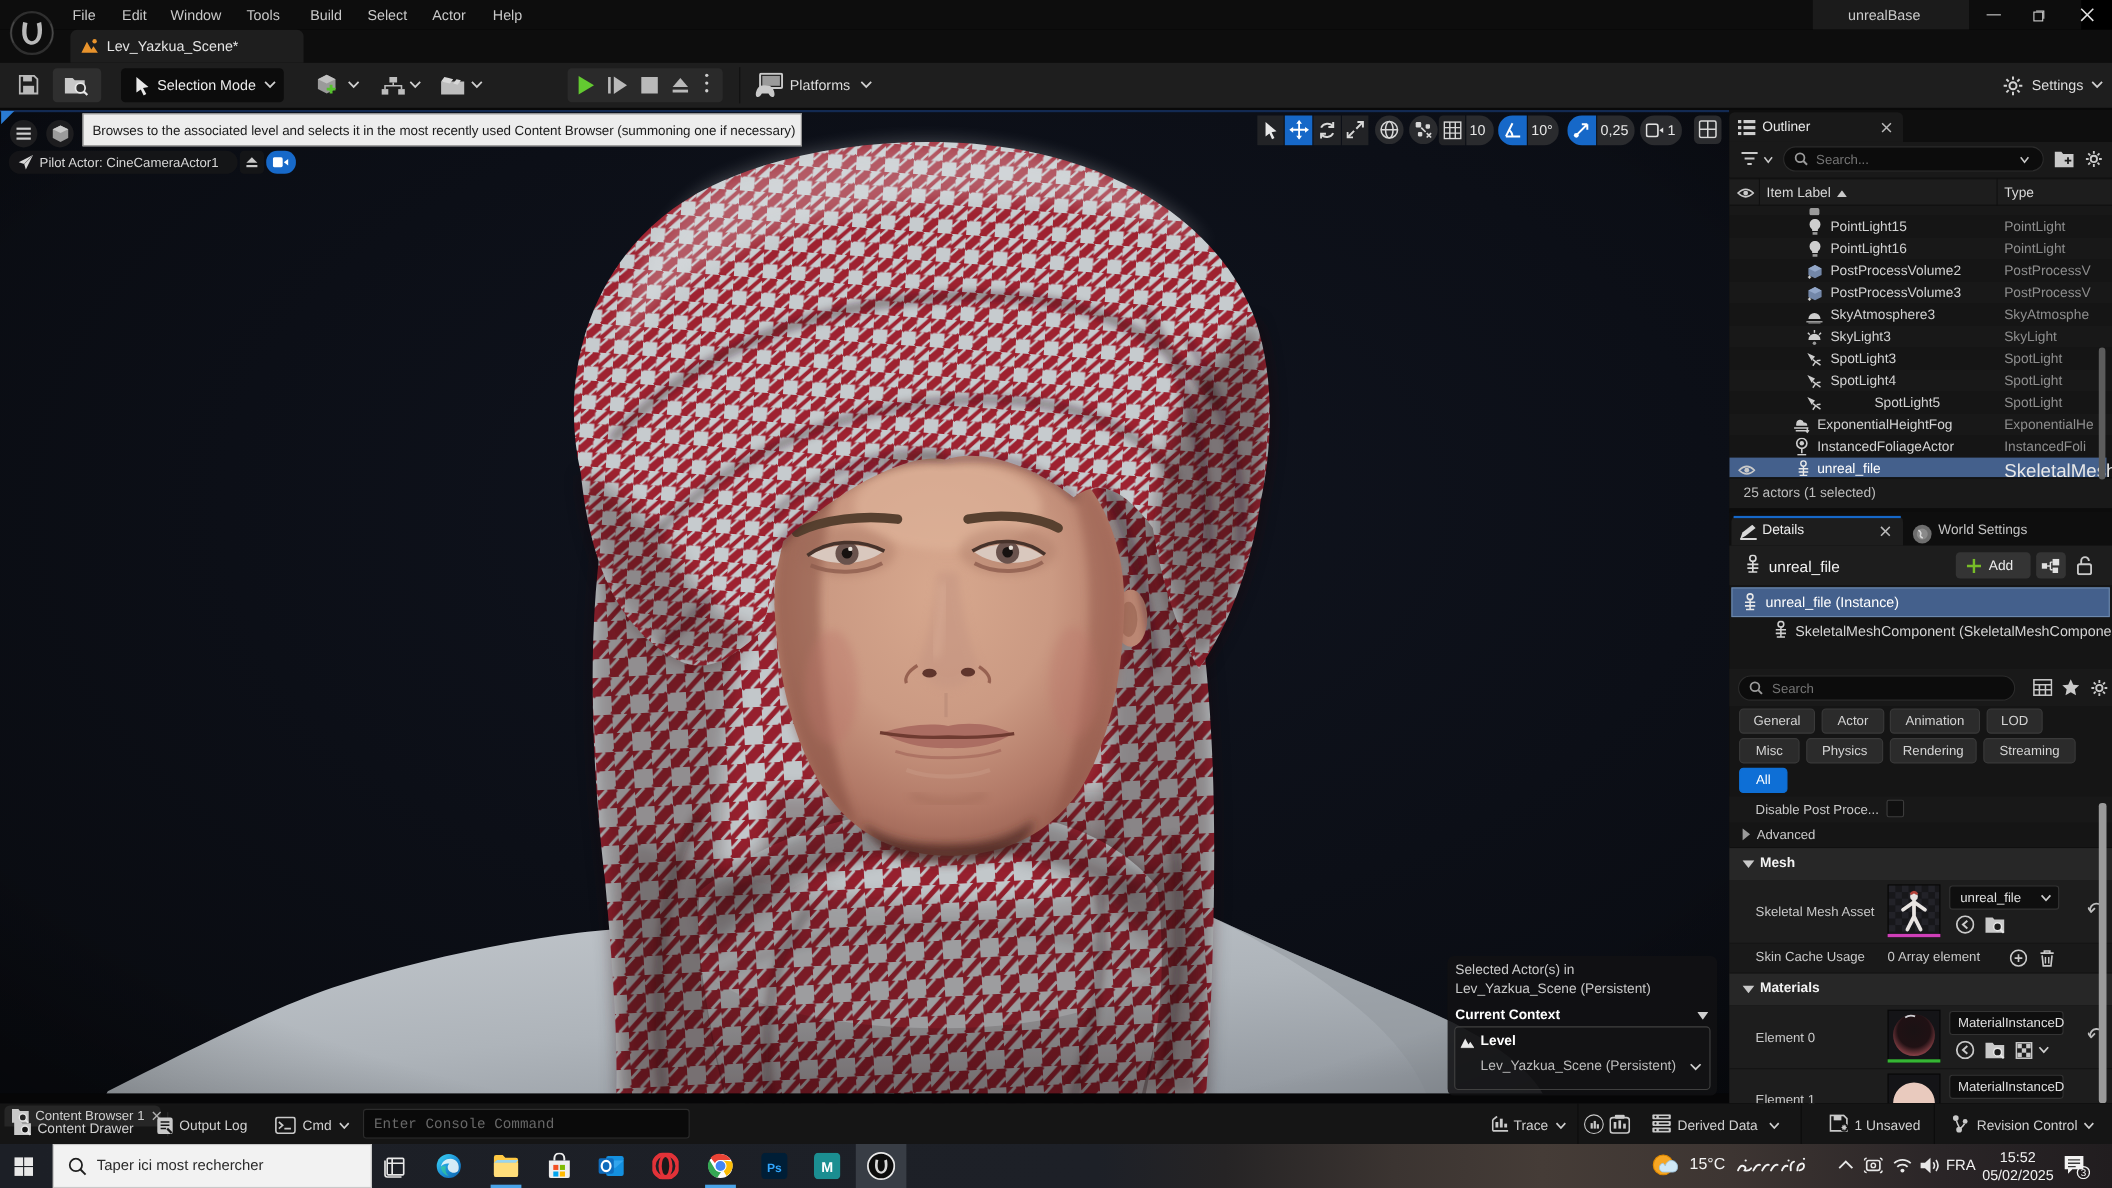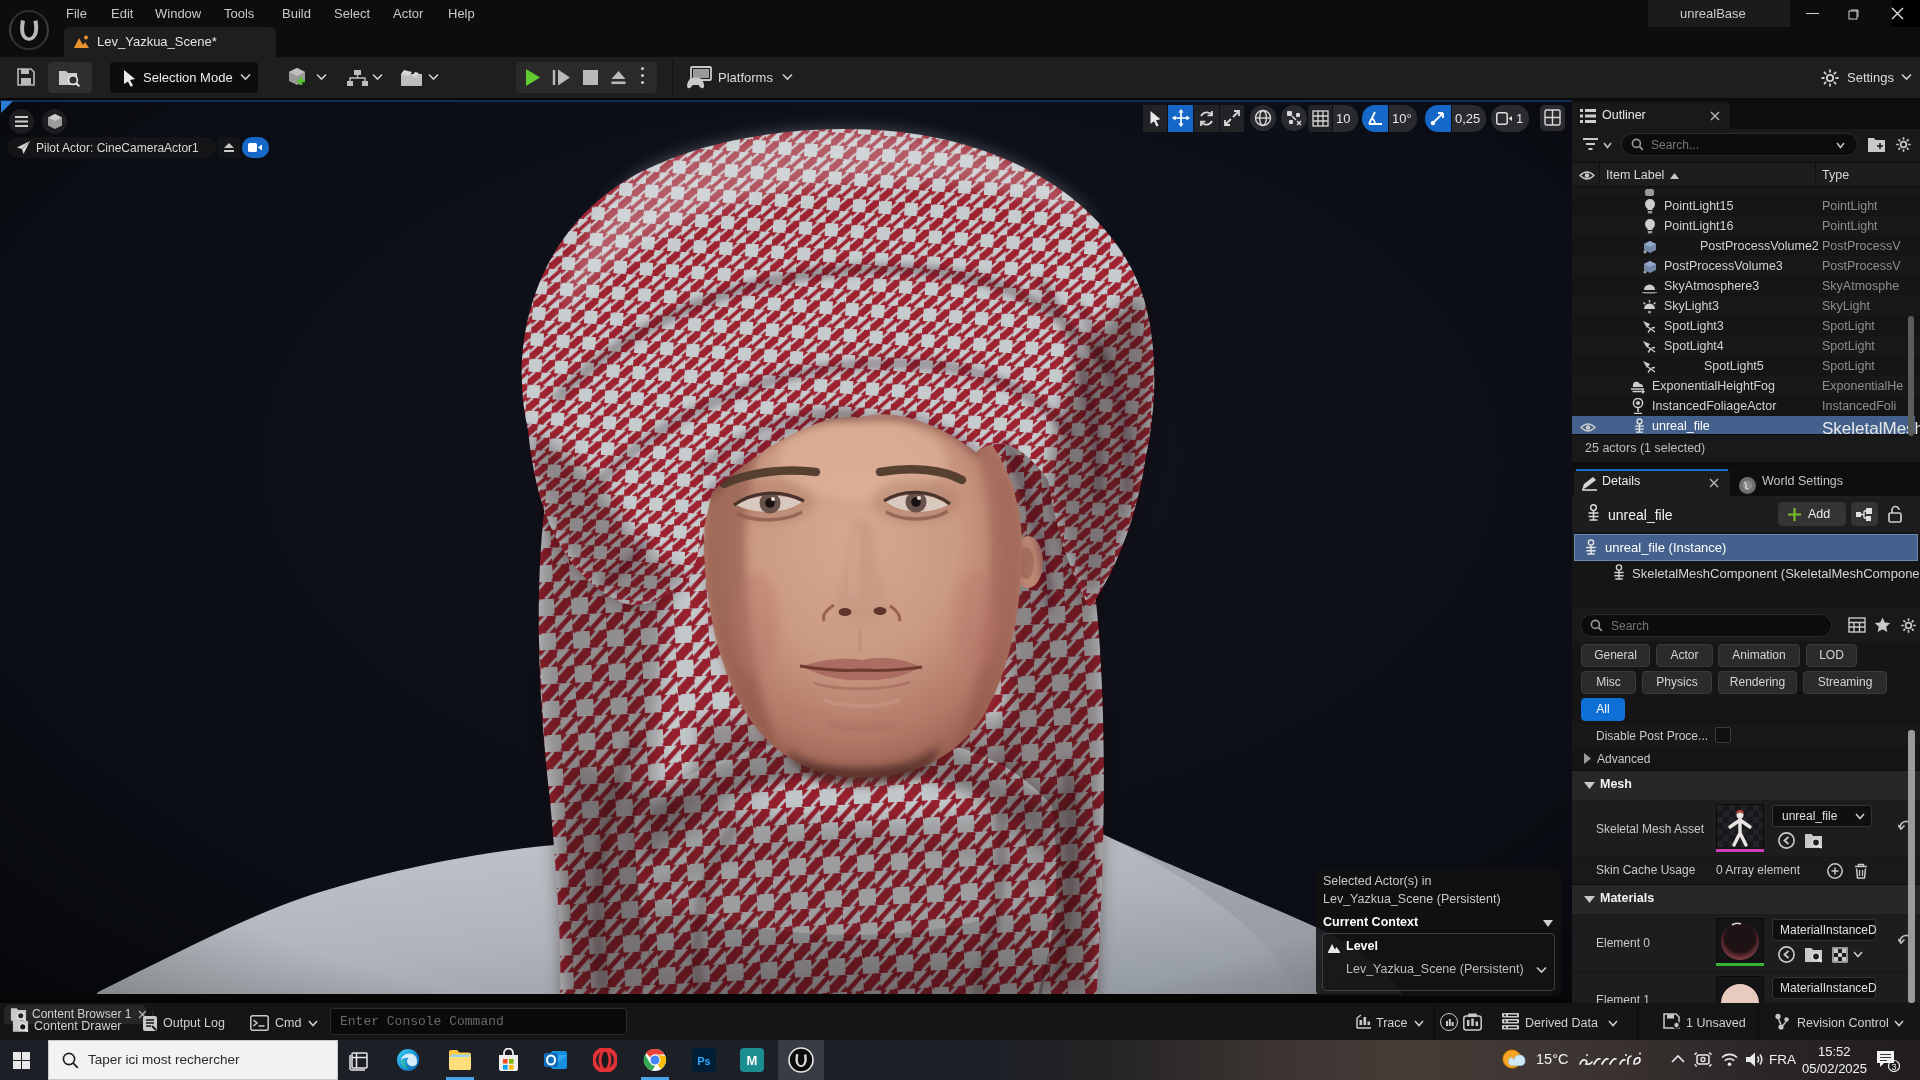--- a/index.html
+++ b/index.html
@@ -300,20 +300,23 @@
     </svg>
 
   <div class="abs" style="left:9px;top:9px;width:25px;height:25px;background:#1d1d1f;border-radius:50%;"></div>
   <div class="abs" style="left:15px;top:16px;width:13px;height:1.6px;background:#cdcdcd;box-shadow:0 4.5px 0 #cdcdcd, 0 9px 0 #cdcdcd;"></div>
   <div class="abs" style="left:42px;top:9px;width:25px;height:25px;background:#1d1d1f;border-radius:50%;"></div>
   <svg class="abs" style="left:47px;top:13px;" width="16" height="17" viewBox="0 0 16 17">
       <path d="M8 1 L15 4.5 L15 12.5 L8 16 L1 12.5 L1 4.5 Z" fill="#9b9b9b"></path>
       <path d="M8 1 L15 4.5 L8 8 L1 4.5 Z" fill="#c9c9c9"></path>
     </svg>
 
+  <div class="abs" style="left:75px;top:3px;width:654px;height:30px;background:#ededed;border:1px solid #8a8a8a;overflow:hidden;">
+      <span style="display:block;white-space:nowrap;margin:8px 0 0 8px;font-size:12.2px;letter-spacing:-0.05px;color:#1a1a1a;">Browses to the associated level and selects it in the most recently used Content Browser (summoning one if necessary)</span>
+    </div>
 
   <div class="abs" style="left:8px;top:37px;width:208px;height:21px;background:rgba(22,22,24,0.92);border-radius:11px;"></div>
   <svg class="abs" style="left:14px;top:40px;" width="17" height="15" viewBox="0 0 17 15">
       <path d="M16 1 L9.5 14 L8 9 L3 7.5 Z M8 9 L16 1" fill="#d8d8d8"></path>
       <path d="M8 9 L16 1" stroke="#707070" stroke-width="0.8"></path>
     </svg>
   <div class="abs txt" style="left:36px;top:41px;font-size:12px;color:#d6d6d6;">Pilot Actor: CineCameraActor1</div>
   <div class="abs" style="left:218px;top:37px;width:22px;height:21px;background:rgba(22,22,24,0.92);border-radius:4px;"></div>
   <svg class="abs" style="left:223px;top:42px;" width="12" height="11" viewBox="0 0 12 11">
       <path d="M1 6 L6 1 L11 6 Z" fill="#c9c9c9"></path>
@@ -566,21 +569,21 @@
           <path d="M7.5 6.5 v10 M2.5 9 h10 M2.5 12.5 h10 M3.5 16 h8"></path>
         </g>
       </svg>
     <svg class="abs" style="left:8px;top:235px;" width="16" height="11" viewBox="0 0 16 11">
         <path d="M1 5.5 Q8 -1.5 15 5.5 Q8 12.5 1 5.5 Z" fill="none" stroke="#c9c9c9" stroke-width="1.4"></path>
         <circle cx="8" cy="5.5" r="2.2" fill="#c9c9c9"></circle>
       </svg>
 
     <div class="abs txt" style="left:92px;top:12px;font-size:12.5px;color:#d2d2d2;">PointLight15</div>
     <div class="abs txt" style="left:92px;top:32px;font-size:12.5px;color:#d2d2d2;">PointLight16</div>
-    <div class="abs txt" style="left:92px;top:52px;font-size:12.5px;color:#d2d2d2;margin-left:36px;">PostProcessVolume2</div>
+    <div class="abs txt" style="left:92px;top:52px;font-size:12.5px;color:#d2d2d2;">PostProcessVolume2</div>
     <div class="abs txt" style="left:92px;top:72px;font-size:12.5px;color:#d2d2d2;">PostProcessVolume3</div>
     <div class="abs txt" style="left:92px;top:92px;font-size:12.5px;color:#d2d2d2;">SkyAtmosphere3</div>
     <div class="abs txt" style="left:92px;top:112px;font-size:12.5px;color:#d2d2d2;">SkyLight3</div>
     <div class="abs txt" style="left:92px;top:132px;font-size:12.5px;color:#d2d2d2;">SpotLight3</div>
     <div class="abs txt" style="left:92px;top:152px;font-size:12.5px;color:#d2d2d2;">SpotLight4</div>
     <div class="abs txt" style="left:92px;top:172px;font-size:12.5px;color:#d2d2d2;margin-left:40px;">SpotLight5</div>
     <div class="abs txt" style="left:80px;top:192px;font-size:12.5px;color:#d2d2d2;">ExponentialHeightFog</div>
     <div class="abs txt" style="left:80px;top:212px;font-size:12.5px;color:#d2d2d2;">InstancedFoliageActor</div>
     <div class="abs txt" style="left:80px;top:232px;font-size:12.5px;color:#ffffff;">unreal_file</div>
 

